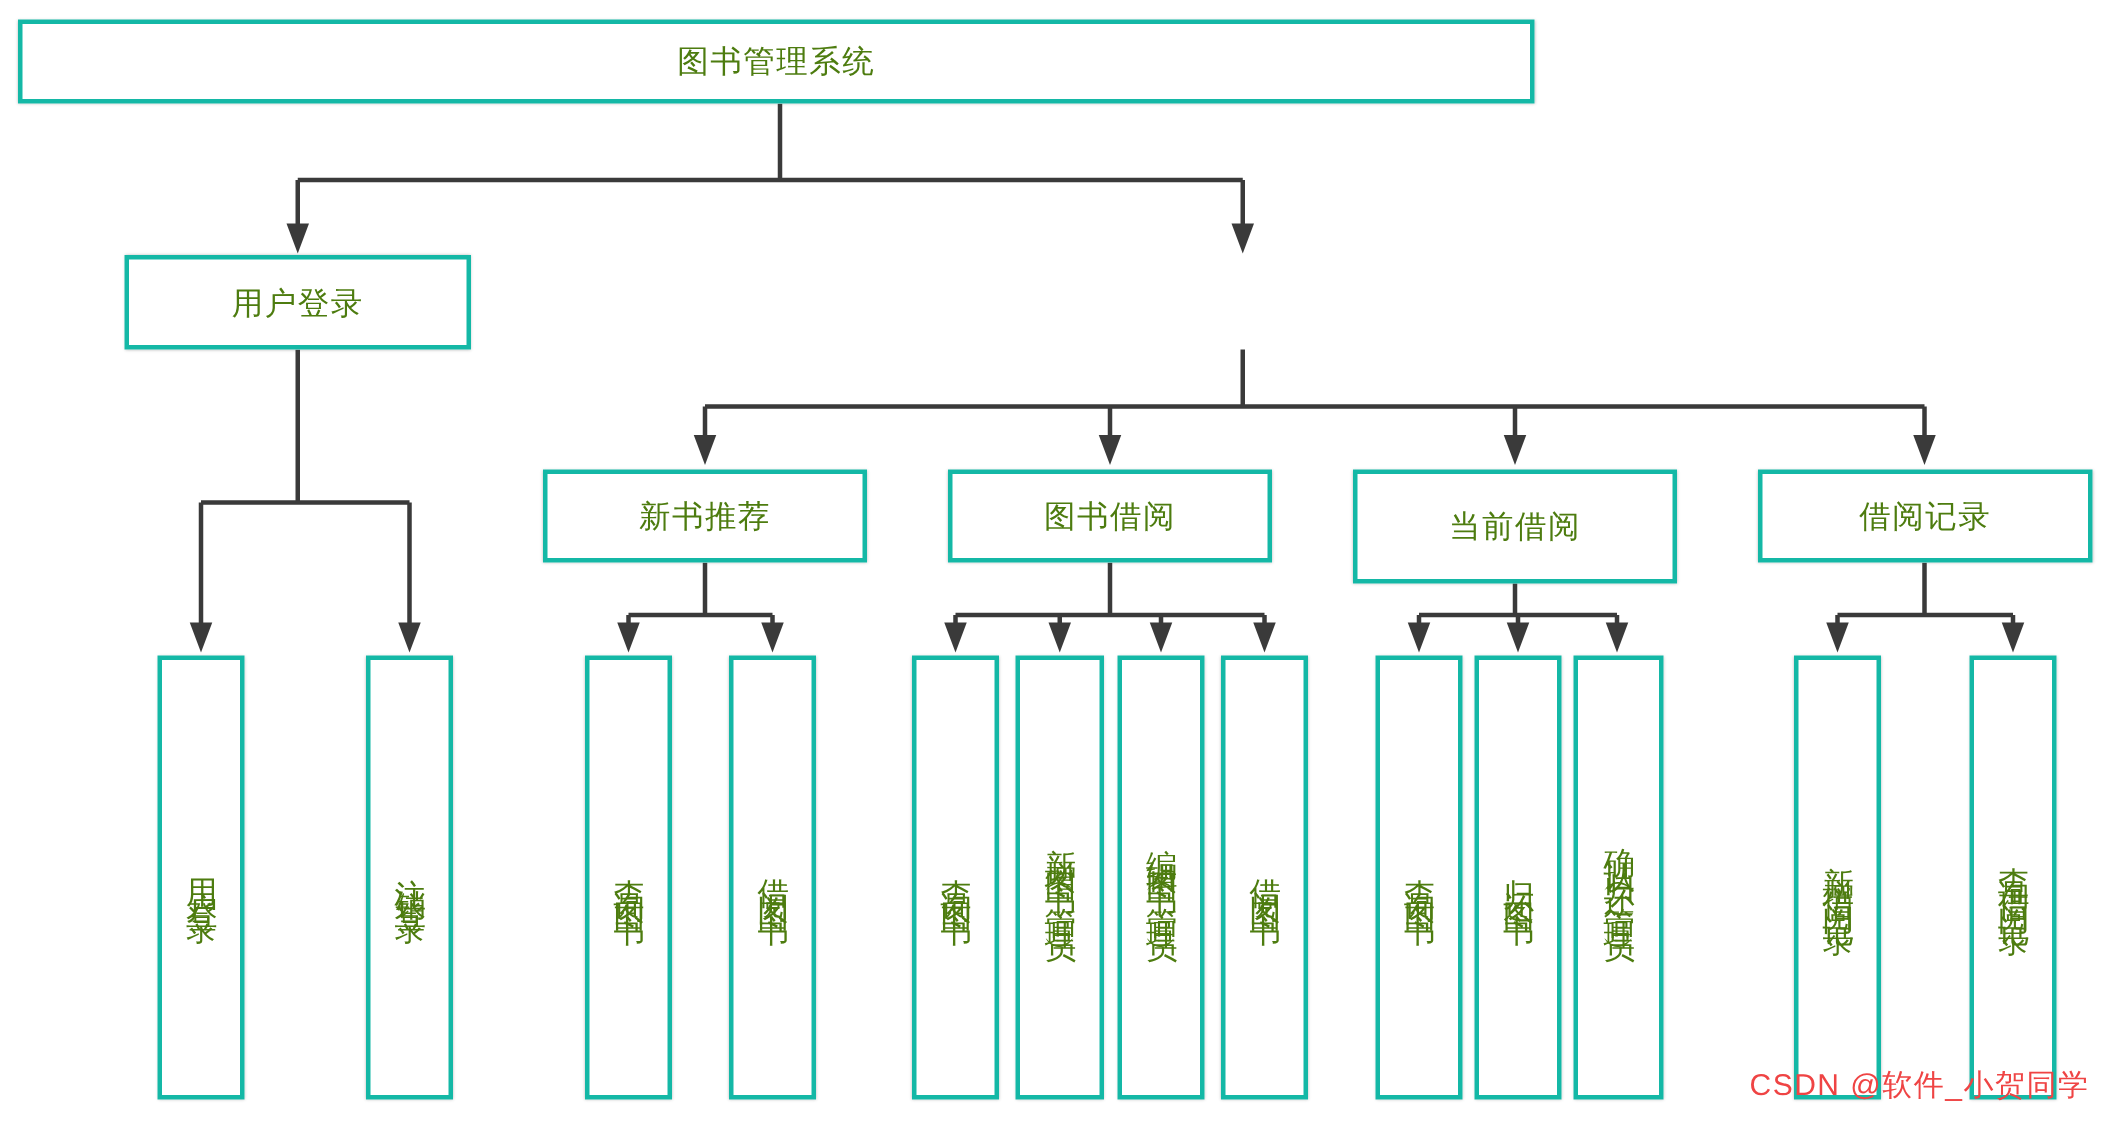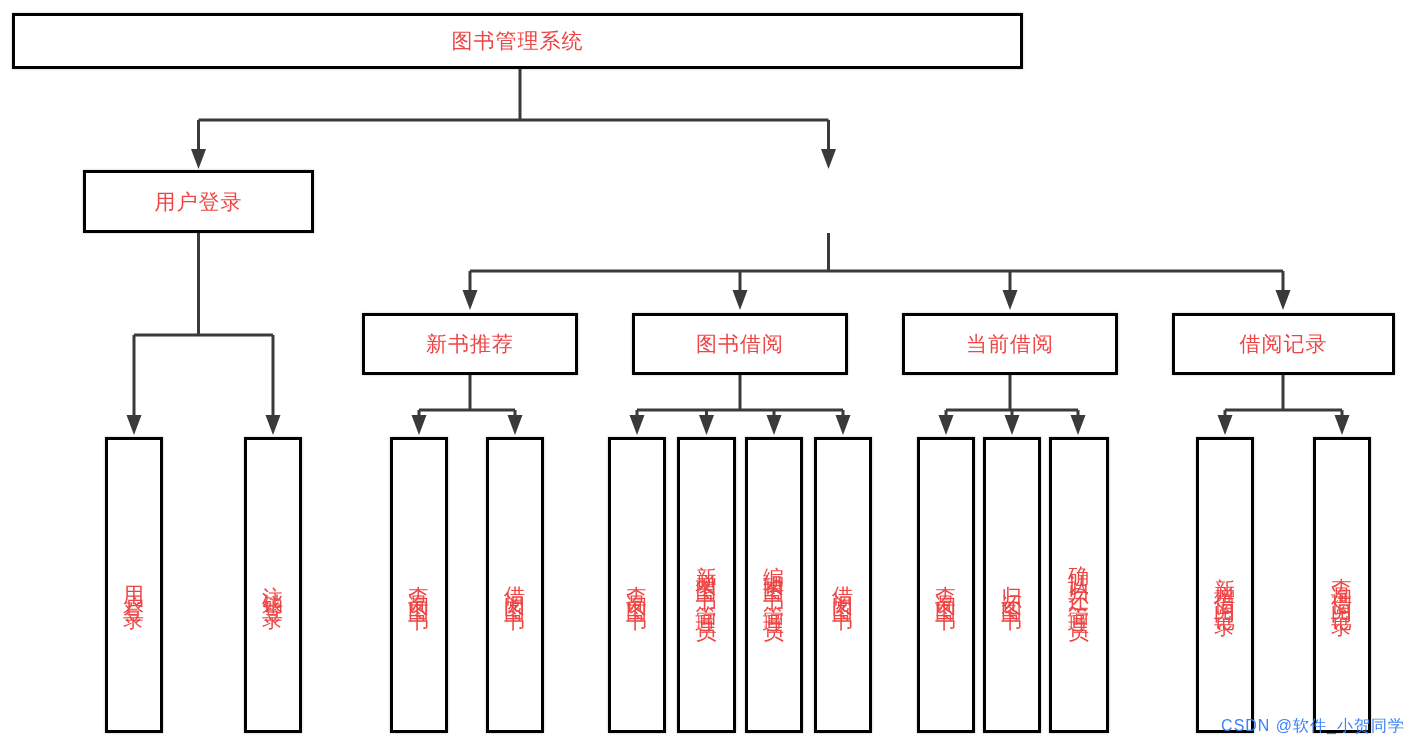--- a/index.html
+++ b/index.html
@@ -14,45 +14,45 @@
   .connectors {
     position: absolute;
     left: 0; top: 0;
     width: 1405px; height: 747px;
     z-index: 0;
   }
   .node {
     position: absolute;
     box-sizing: border-box;
     background: #ffffff;
-    border: 3px solid #000000;
+    border: 3px solid #14b8a6;
     box-shadow: 0 0 2px rgba(60,60,60,0.35);
     display: grid;
     place-items: center;
-    color: #ef4444;
+    color: #4d7c0f;
     z-index: 1;
   }
   .hbox {
     font-size: 21px;
     letter-spacing: 1px;
     white-space: nowrap;
   }
   .vbox {
     writing-mode: vertical-rl;
     text-orientation: mixed;
     font-size: 21px;
     letter-spacing: 0.38em;
     line-height: 1;
   }
   .watermark {
     position: absolute;
-    right: 0;
+    right: 12px;
     bottom: 10px;
-    font-size: 16px;
-    color: #3b82f6;
+    font-size: 20px;
+    color: #ef4444;
     letter-spacing: 1px;
     white-space: nowrap;
     z-index: 2;
   }
 </style>
 </head>
 <body>
 
 <div class="canvas">
 
@@ -113,21 +113,21 @@
       <polygon points="1334.5,415 1349.5,415 1342,435"></polygon>
     </g>
   </svg>
 
   <div class="node hbox" style="left:12px; top:13px; width:1011px; height:56px">图书管理系统</div>
 
   <div class="node hbox" style="left:83px; top:170px; width:231px; height:63px">用户登录</div>
 
   <div class="node hbox" style="left:632px; top:313px; width:216px; height:62px">图书借阅</div>
   <div class="node hbox" style="left:362px; top:313px; width:216px; height:62px">新书推荐</div>
-  <div class="node hbox" style="left:902px; top:313px; width:216px; height:62px">当前借阅</div>
+  <div class="node hbox" style="left:902px; top:313px; width:216px; height:76px">当前借阅</div>
   <div class="node hbox" style="left:1172px; top:313px; width:223px; height:62px">借阅记录</div>
 
   <div class="node vbox" style="left:105px; top:437px; width:58px; height:296px">用户登录</div>
   <div class="node vbox" style="left:244px; top:437px; width:58px; height:296px">注销登录</div>
 
   <div class="node vbox" style="left:390px; top:437px; width:58px; height:296px">查询图书</div>
   <div class="node vbox" style="left:486px; top:437px; width:58px; height:296px">借阅图书</div>
 
   <div class="node vbox" style="left:608px; top:437px; width:58px; height:296px">查询图书</div>
   <div class="node vbox" style="left:677px; top:437px; width:59px; height:296px">新增图书（管理员）</div>

